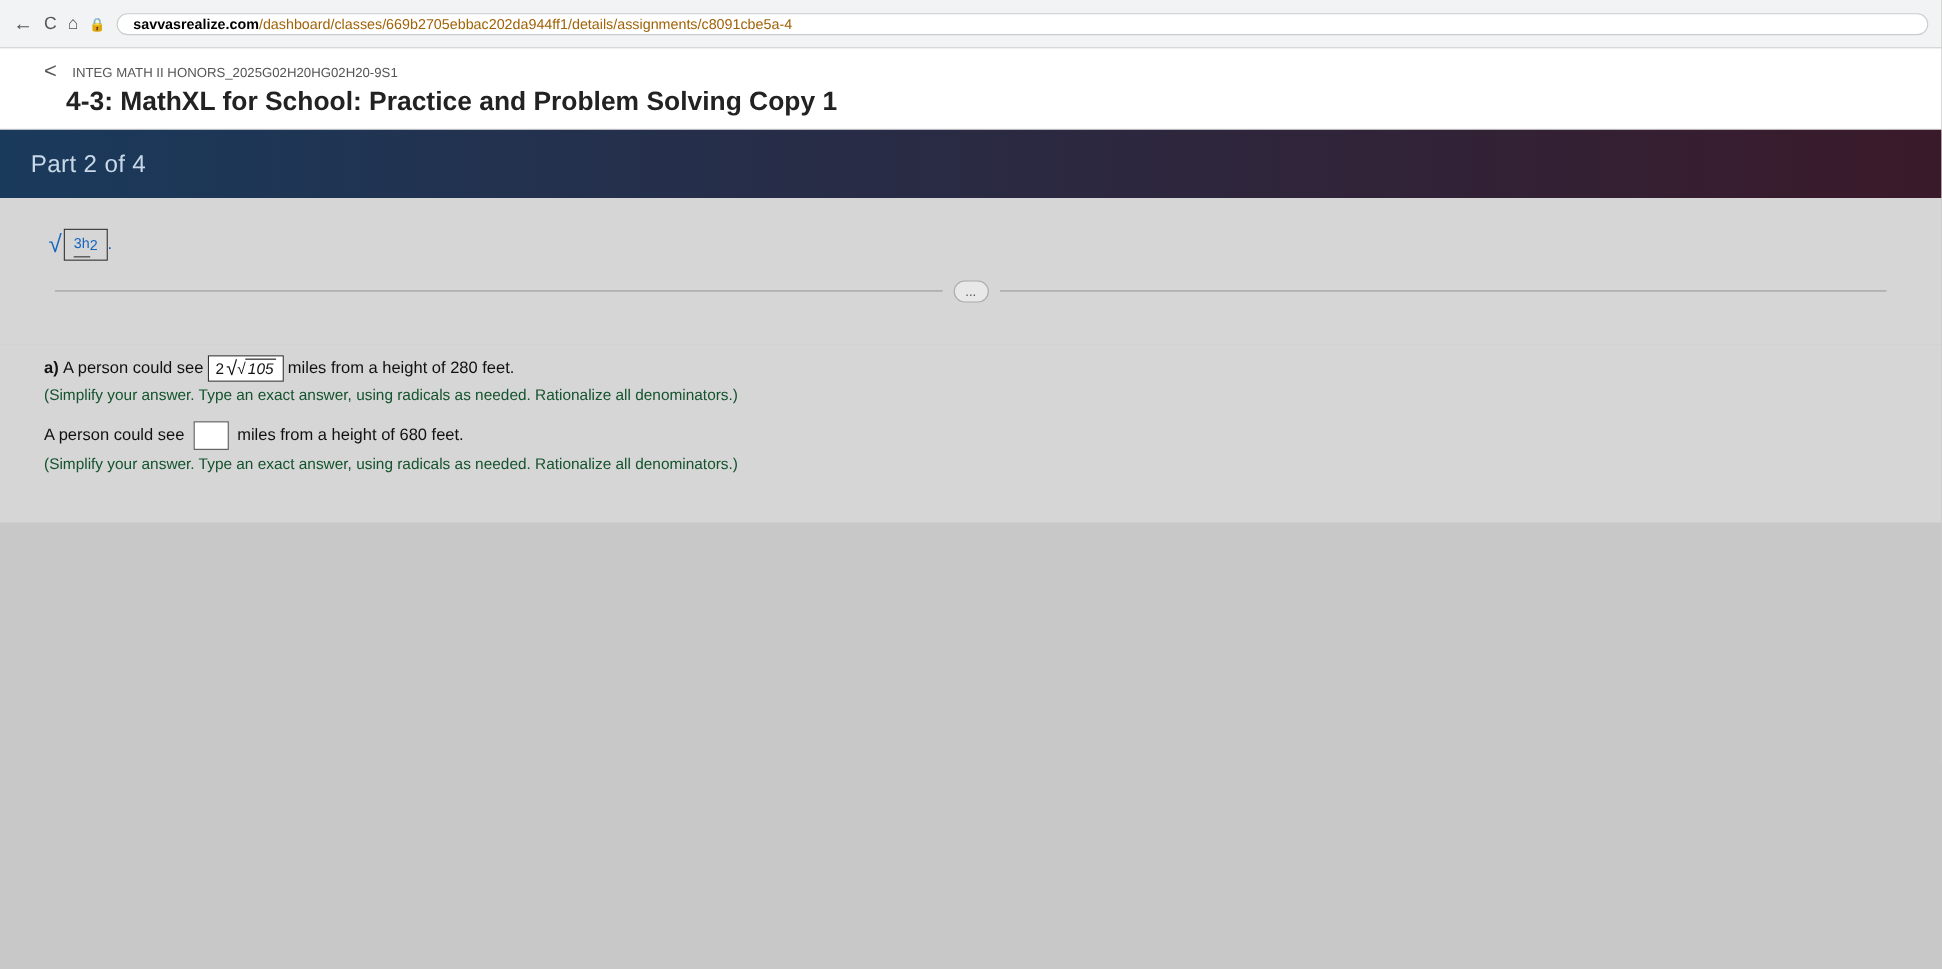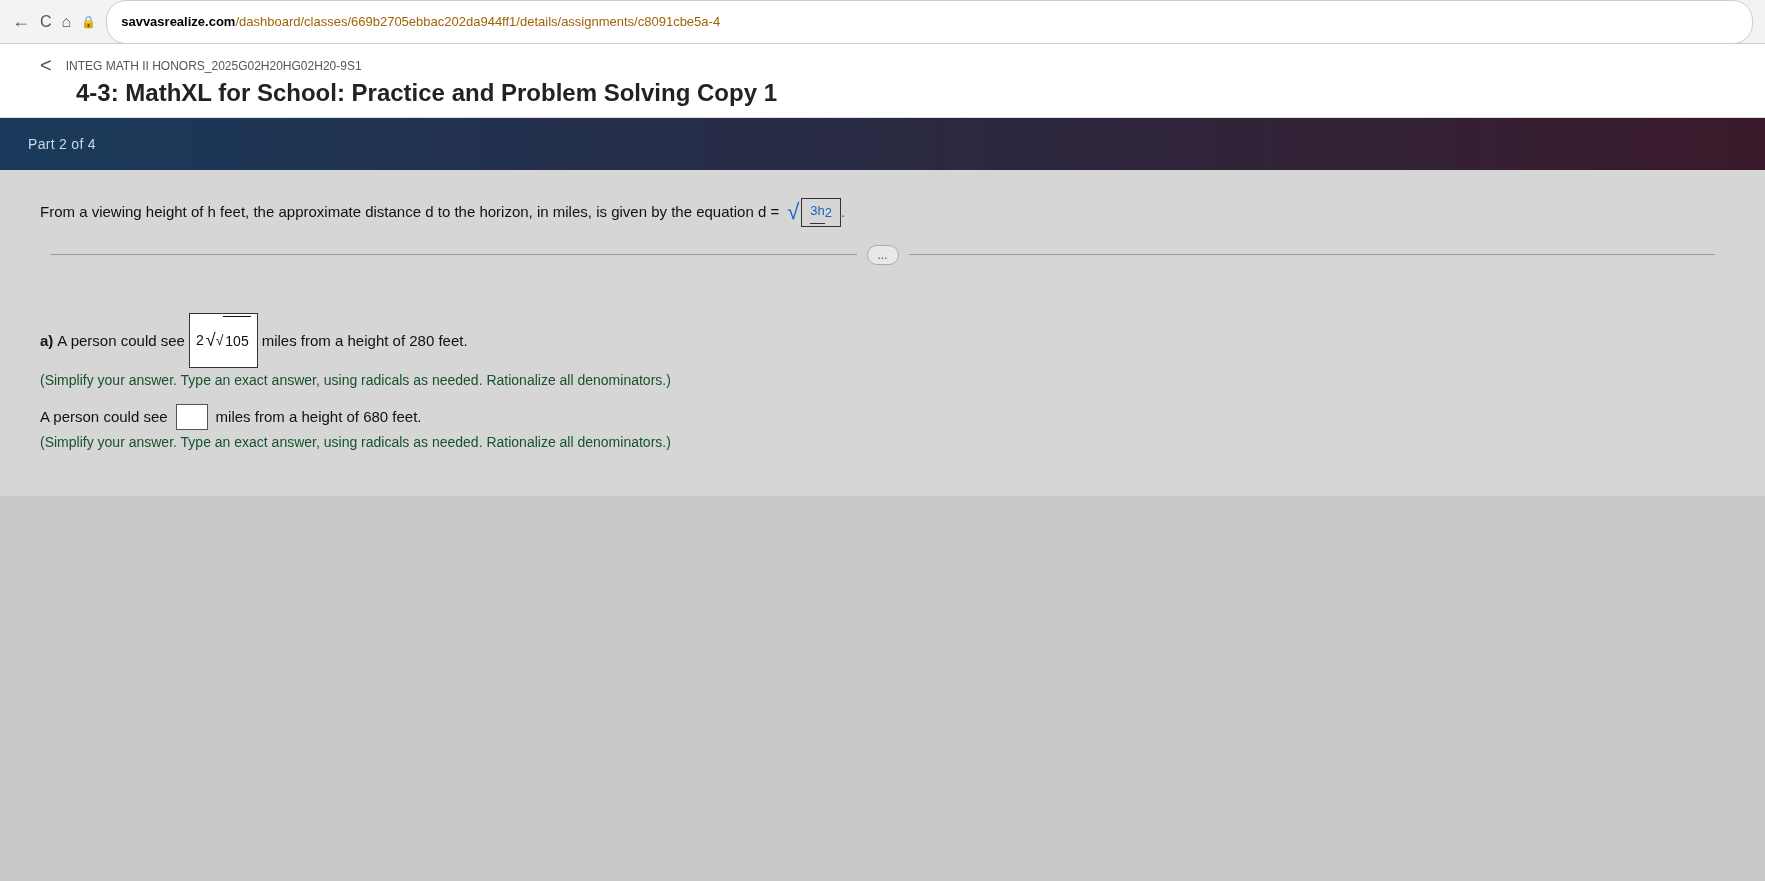--- a/index.html
+++ b/index.html
@@ -41,21 +41,21 @@
       color: #555;
     }
     .address-bar {
       flex: 1;
       background: #fff;
       border: 1px solid #ccc;
       border-radius: 20px;
       padding: 4px 14px;
       font-size: 13px;
       color: #333;
-      height: 44px;
+      height: 20px;
       display: flex;
       align-items: center;
     }
     .address-bar span.domain {
       font-weight: bold;
       color: #000;
     }
     .address-bar span.path {
       color: #a16207;
     }
@@ -79,36 +79,36 @@
     }
     .breadcrumb-text {
       font-size: 12px;
       color: #555;
     }
     .page-title {
       font-size: 24px;
       font-weight: bold;
       color: #222;
       margin-top: 2px;
-      margin-left: 36px;
+      margin-left: 20px;
     }
 
     
     .main-content {
       background: #c8c8c8;
       min-height: 780px;
       padding: 0;
     }
 
     
     .part-header {
       background: linear-gradient(to right, #1a3a5c, #3a1a2a);
       color: #c8d8e8;
       padding: 18px 28px;
-      font-size: 14px;
+      font-size: 22px;
       font-weight: normal;
       letter-spacing: 0.3px;
     }
 
     
     .question-area {
       background: #d6d6d6;
       padding: 28px 40px 20px 40px;
     }
 
@@ -216,22 +216,23 @@
       display: inline-flex;
       align-items: center;
     }
     .sqrt-symbol::before {
       content: '√';
       font-size: 18px;
       line-height: 1;
     }
     .sqrt-radicand {
       border-top: 1.5px solid #111;
-      padding: 16px 2px;
+      padding: 0 2px;
       font-size: 14px;
+      font-style: italic;
     }
 
     .simplify-hint {
       font-size: 14px;
       color: #14532d;
       margin-bottom: 16px;
     }
 
     .input-box {
       display: inline-block;
@@ -270,21 +271,20 @@
 </div>
 
 <div class="main-content">
 
   <div class="part-header">
     <span>Part 2 of 4</span>
   </div>
 
   <div class="question-area">
     <div class="question-text">
-      <span>From a viewing height of h feet, the approximate distance d to the horizon, in miles, is given by the equation d =</span>
       <span class="equation-box">
         <span style="font-size:22px; line-height:1;">√</span>
         <span class="fraction">
           <span class="fraction-num">3h</span>
           <span class="fraction-den">2</span>
         </span>
         <span>.</span>
       </span>
     </div>
 

